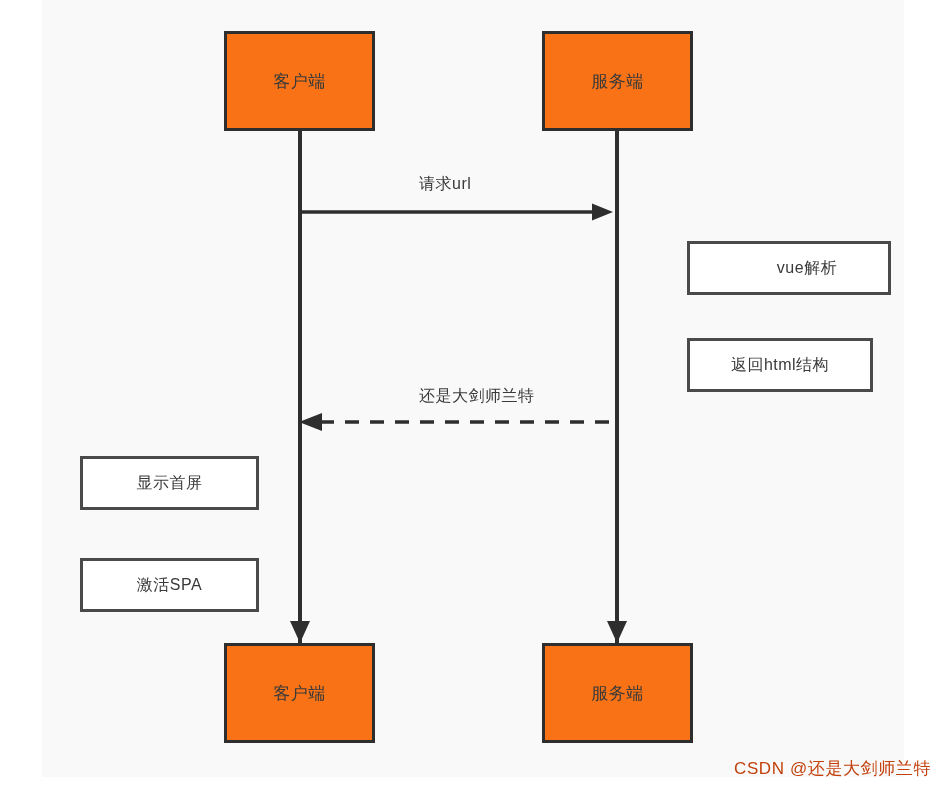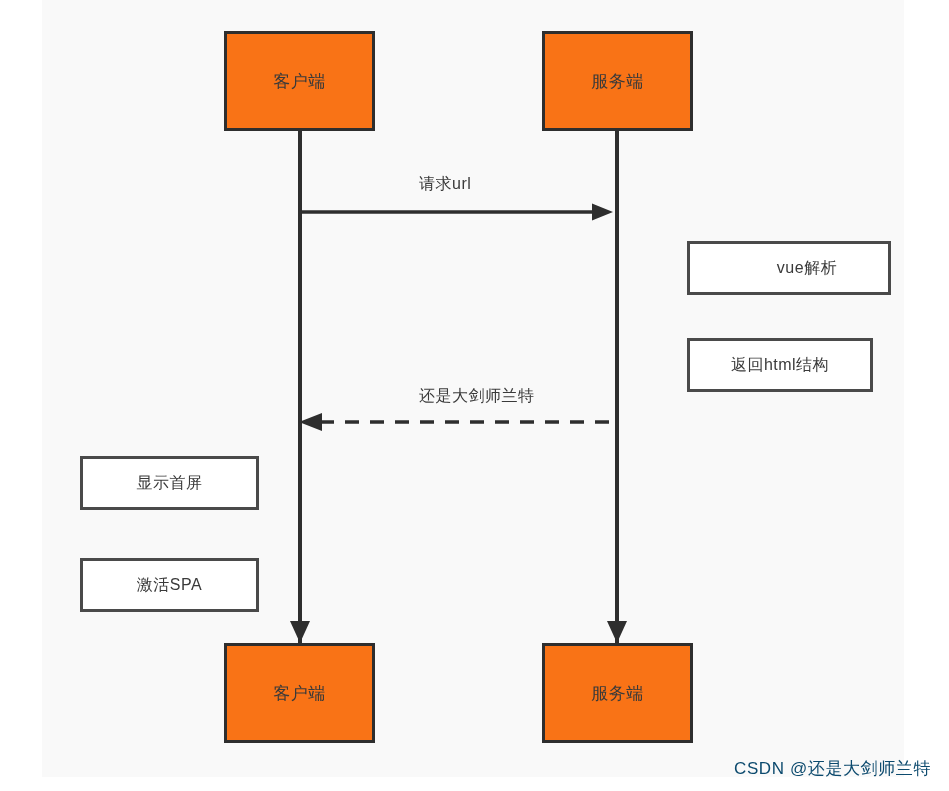--- a/index.html
+++ b/index.html
@@ -65,21 +65,21 @@
     position: absolute;
   }
   .msg-arrow svg {
     display: block;
     overflow: visible;
   }
   .watermark {
     position: absolute;
     right: 18px;
     bottom: 14px;
-    color: #0c4a6e;
+    color: #c2410c;
     font-size: 17px;
     letter-spacing: 0.6px;
     white-space: nowrap;
     line-height: 1;
   }
 </style>
 </head>
 <body>
 
 <div id="canvas">

